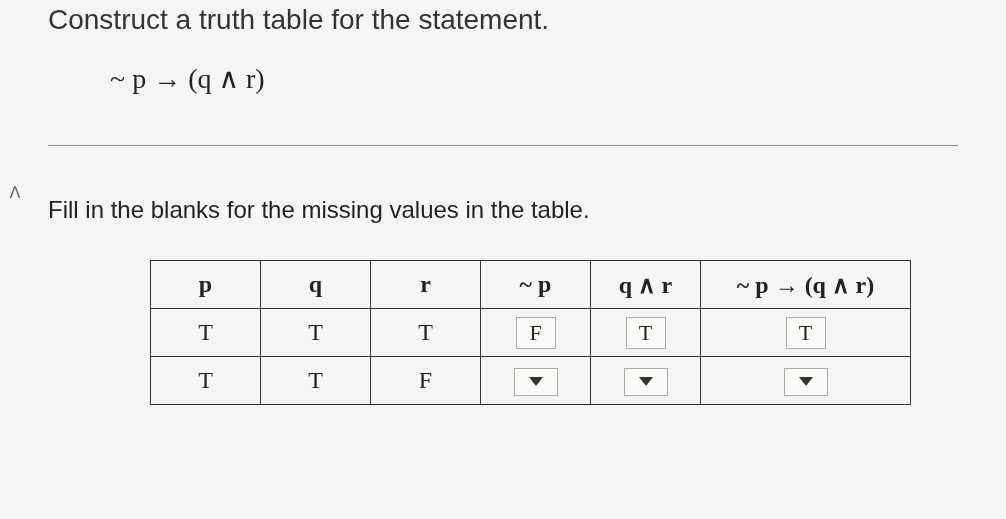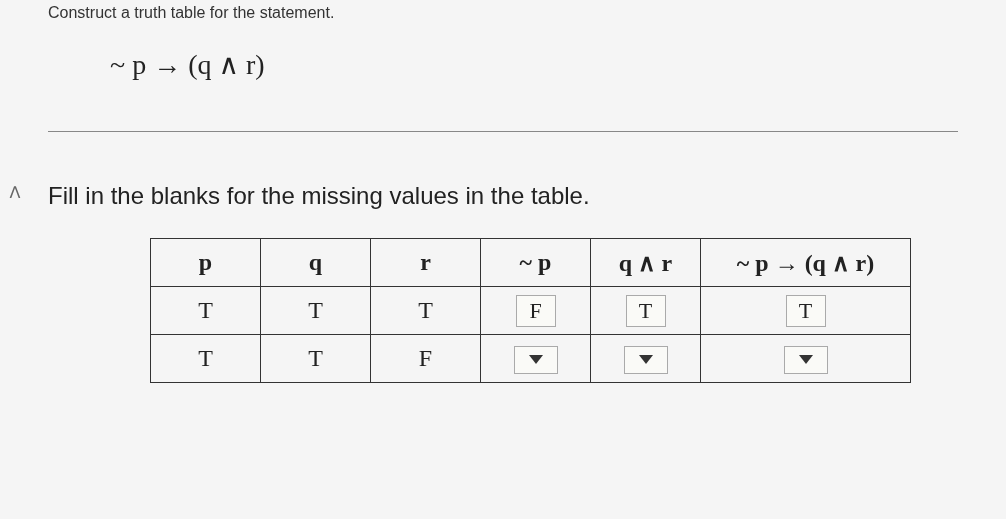--- a/index.html
+++ b/index.html
@@ -30,21 +30,21 @@
       height: 24px;
       display: flex;
       align-items: center;
       justify-content: center;
       color: #666;
       font-size: 16px;
       cursor: pointer;
       user-select: none;
     }
     .prompt-top {
-      font-size: 16px;
+      font-size: 28px;
       color: #333;
       padding-top: 4px;
       padding-left: 8px;
       margin-bottom: 26px;
     }
     .expression {
       font-size: 28px;
       color: #222;
       padding-left: 70px;
       margin-bottom: 50px;
@@ -52,21 +52,21 @@
     }
     .divider {
       border: none;
       border-top: 1px solid #888;
       margin: 0 8px 50px 8px;
     }
     .prompt-bottom {
       font-size: 24px;
       color: #222;
       padding-left: 8px;
-      margin-bottom: 28px;
+      margin-bottom: 36px;
     }
     .table-wrap {
       padding-left: 110px;
     }
     table.truth {
       border-collapse: collapse;
       font-family: 'Times New Roman', serif;
     }
     table.truth th, table.truth td {
       border: 1.5px solid #333;

